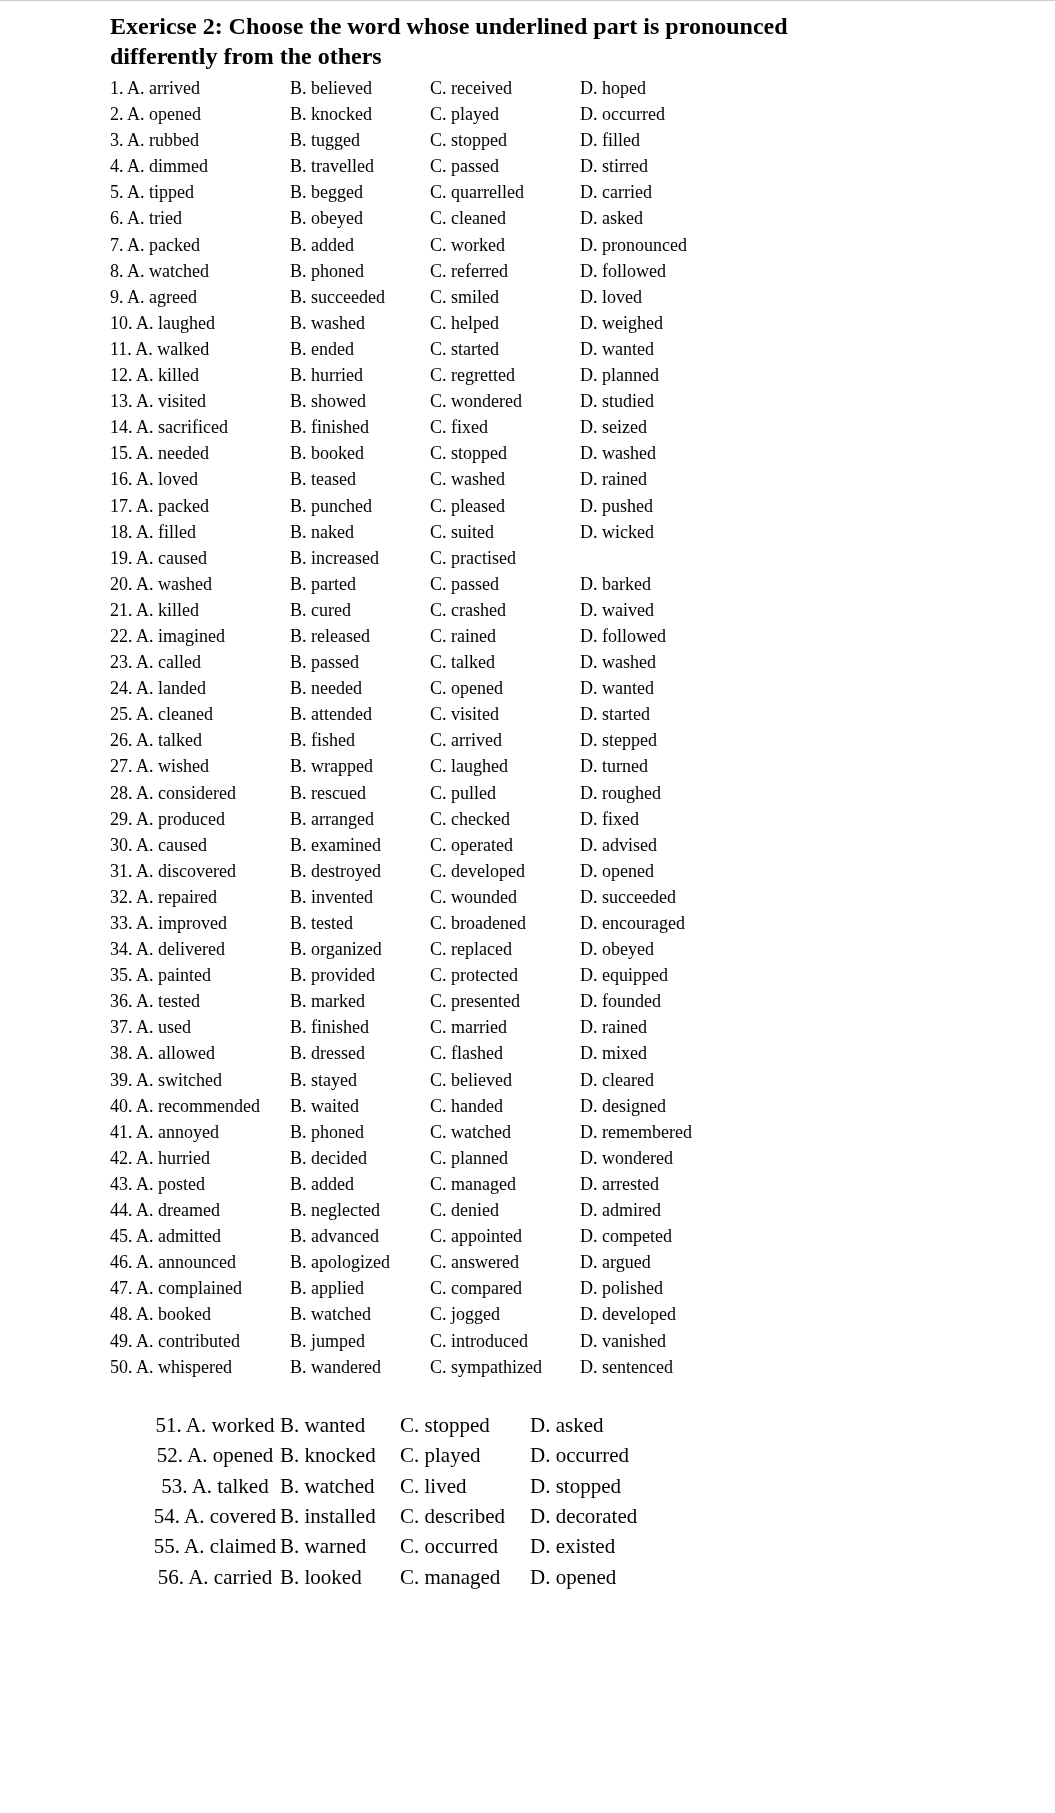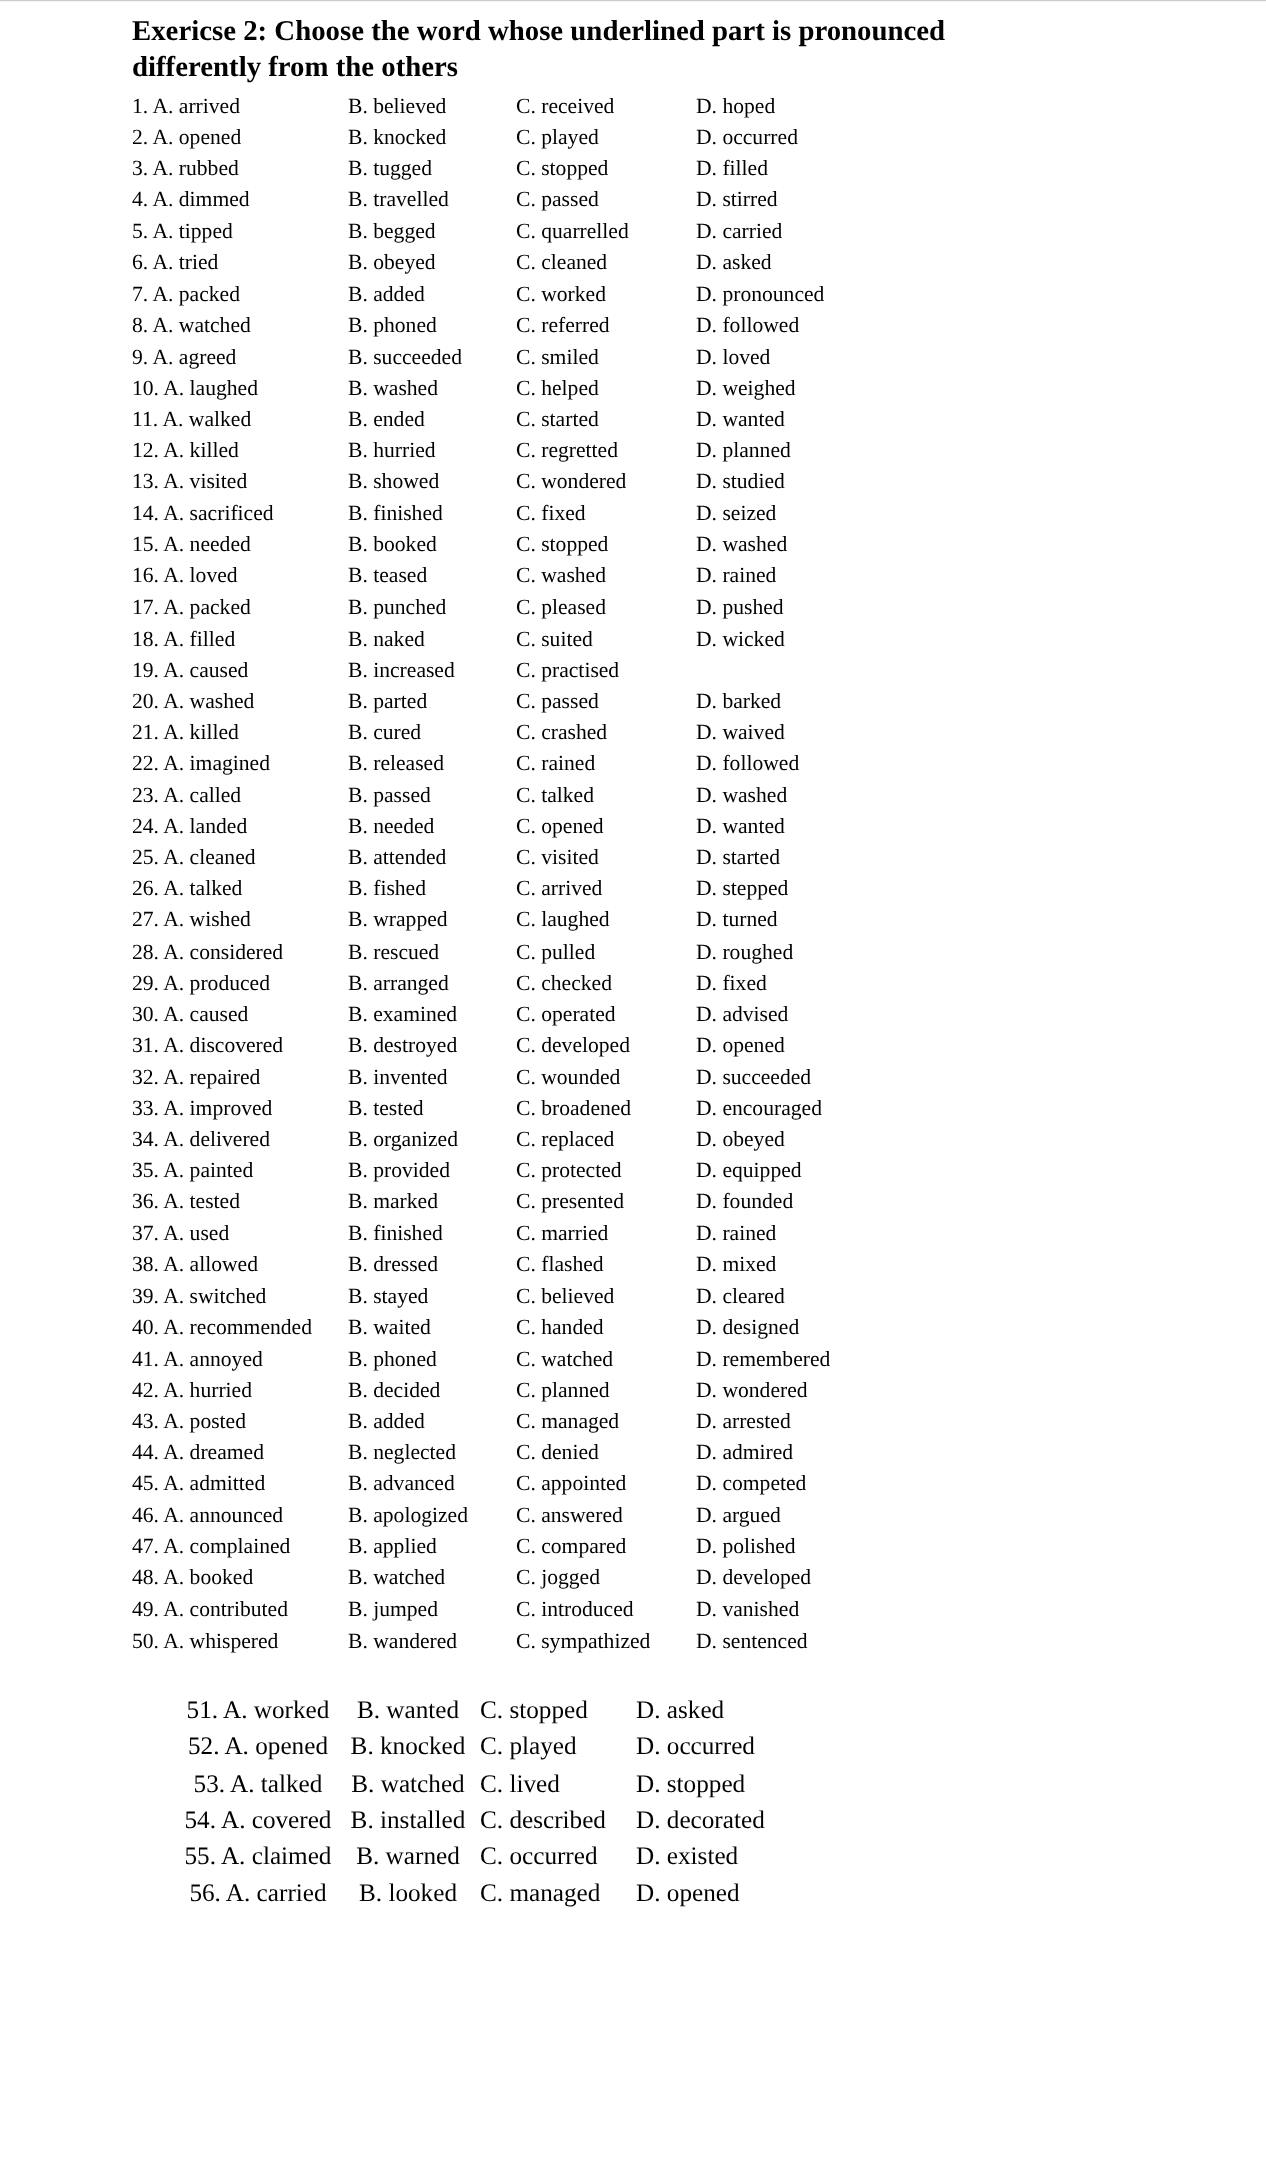--- a/index.html
+++ b/index.html
@@ -39,21 +39,21 @@
   .spacer { height: 30px; }
   .questions2 {
     font-size: 21px;
     line-height: 1.45;
     margin-left: 40px;
   }
   .qrow2 {
     display: flex;
   }
   .c2A { width: 130px; flex: 0 0 130px; text-align: center; }
-  .c2B { width: 120px; flex: 0 0 120px; text-align: center; }
+  .c2B { width: 120px; flex: 0 0 120px; }
   .c2C { width: 130px; flex: 0 0 130px; }
   .c2D { flex: 1 1 auto; }
 </style>
 </head>
 <body>
 
 <div class="page">
   <div class="inner">
     <h2 class="title">Exericse 2: Choose the word whose underlined part is pronounced differently from the others</h2>
 

